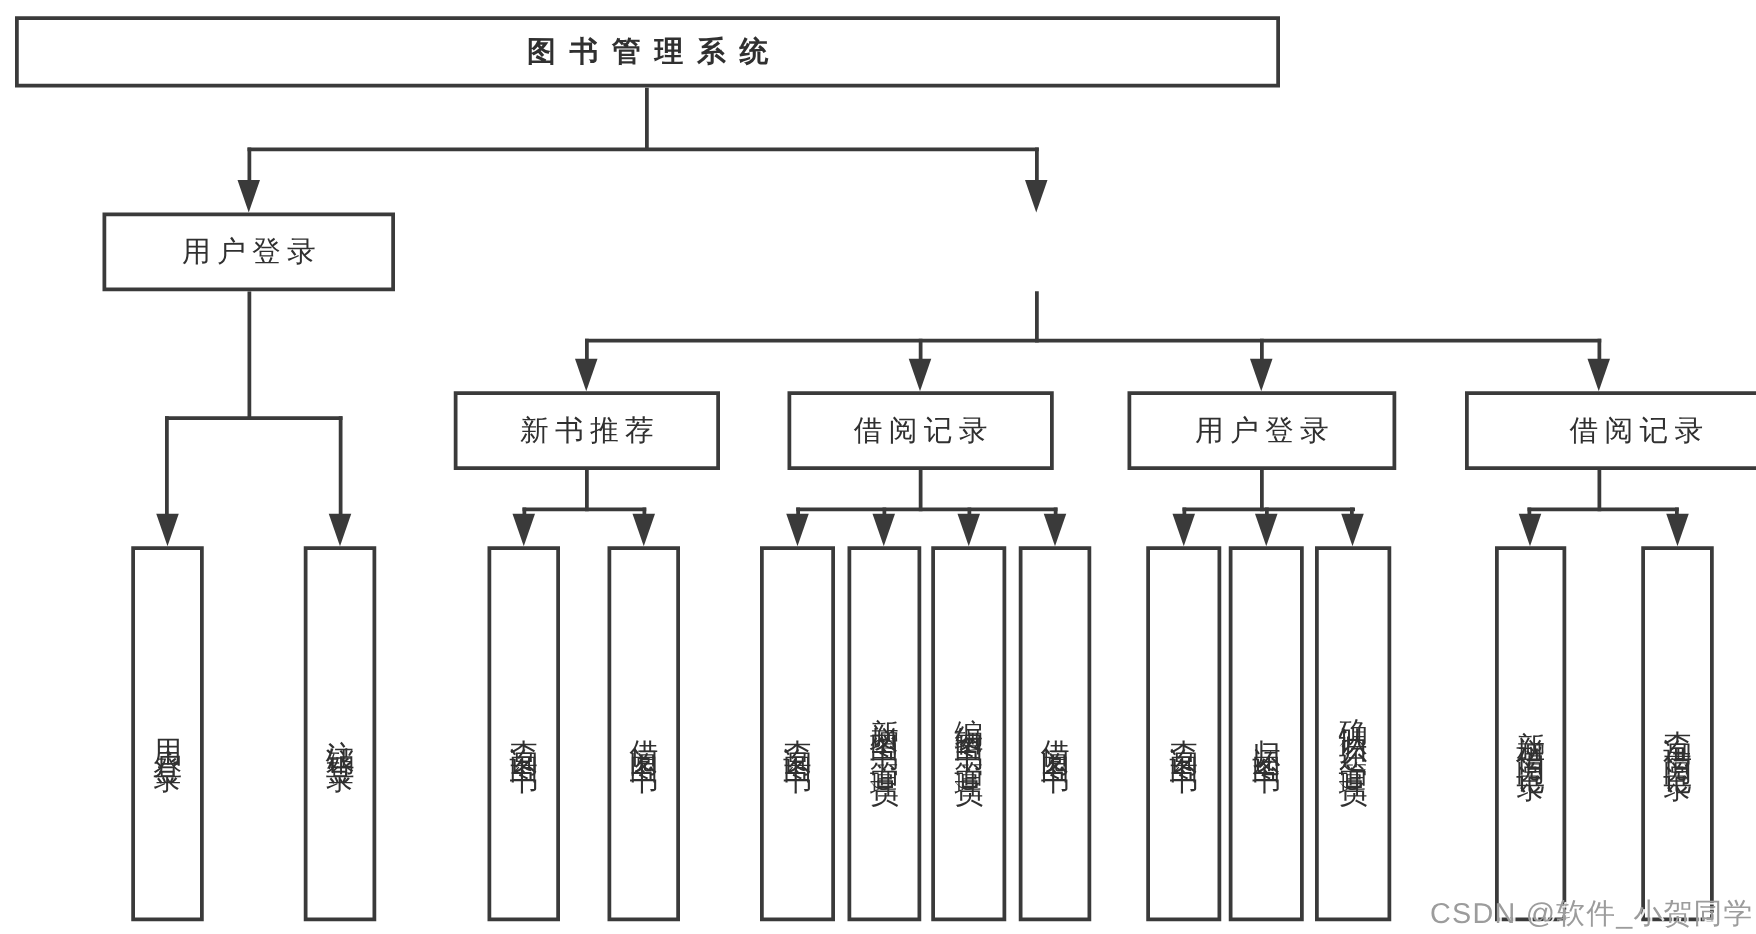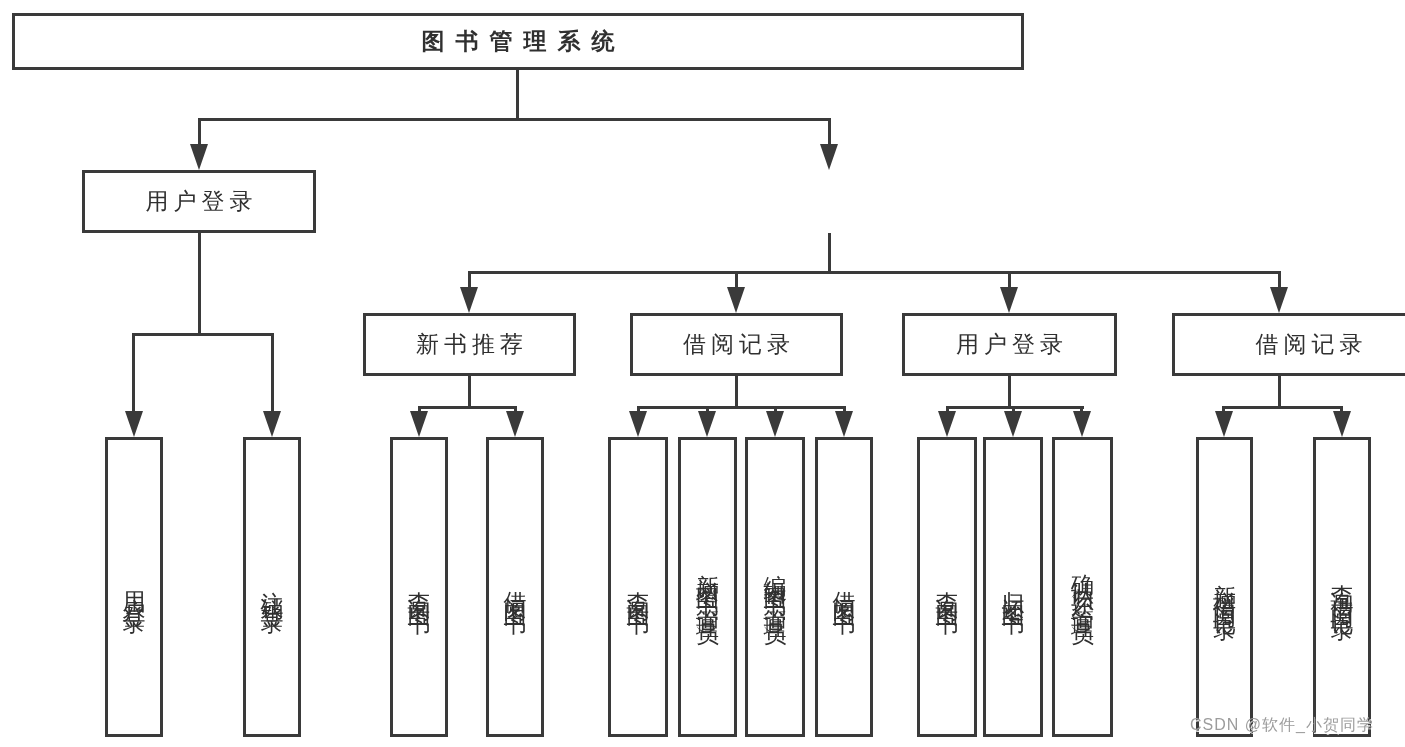--- a/index.html
+++ b/index.html
@@ -24,22 +24,22 @@
     writing-mode:vertical-rl; text-orientation:mixed;
     font-size:23px; letter-spacing:7px; line-height:1;
   }
   .line { position:absolute; background:var(--line); }
   .arrow {
     position:absolute; width:0; height:0;
     border-left:9px solid transparent; border-right:9px solid transparent;
     border-top:26px solid var(--line);
   }
   .watermark {
-    position:absolute; left:1190px; top:715px;
-    font-size:16px; letter-spacing:1px; color:var(--watermark);
+    position:absolute; left:1144px; top:715px;
+    font-size:23px; letter-spacing:1px; color:var(--watermark);
     text-shadow:2px 2px 0 rgba(255,255,255,0.9);
     z-index:10; white-space:nowrap;
   }
 </style>
 </head>
 <body>
 
 <div class="canvas">
 
   <div class="line" style="left:516px;top:70px;width:3px;height:50px;"></div>

